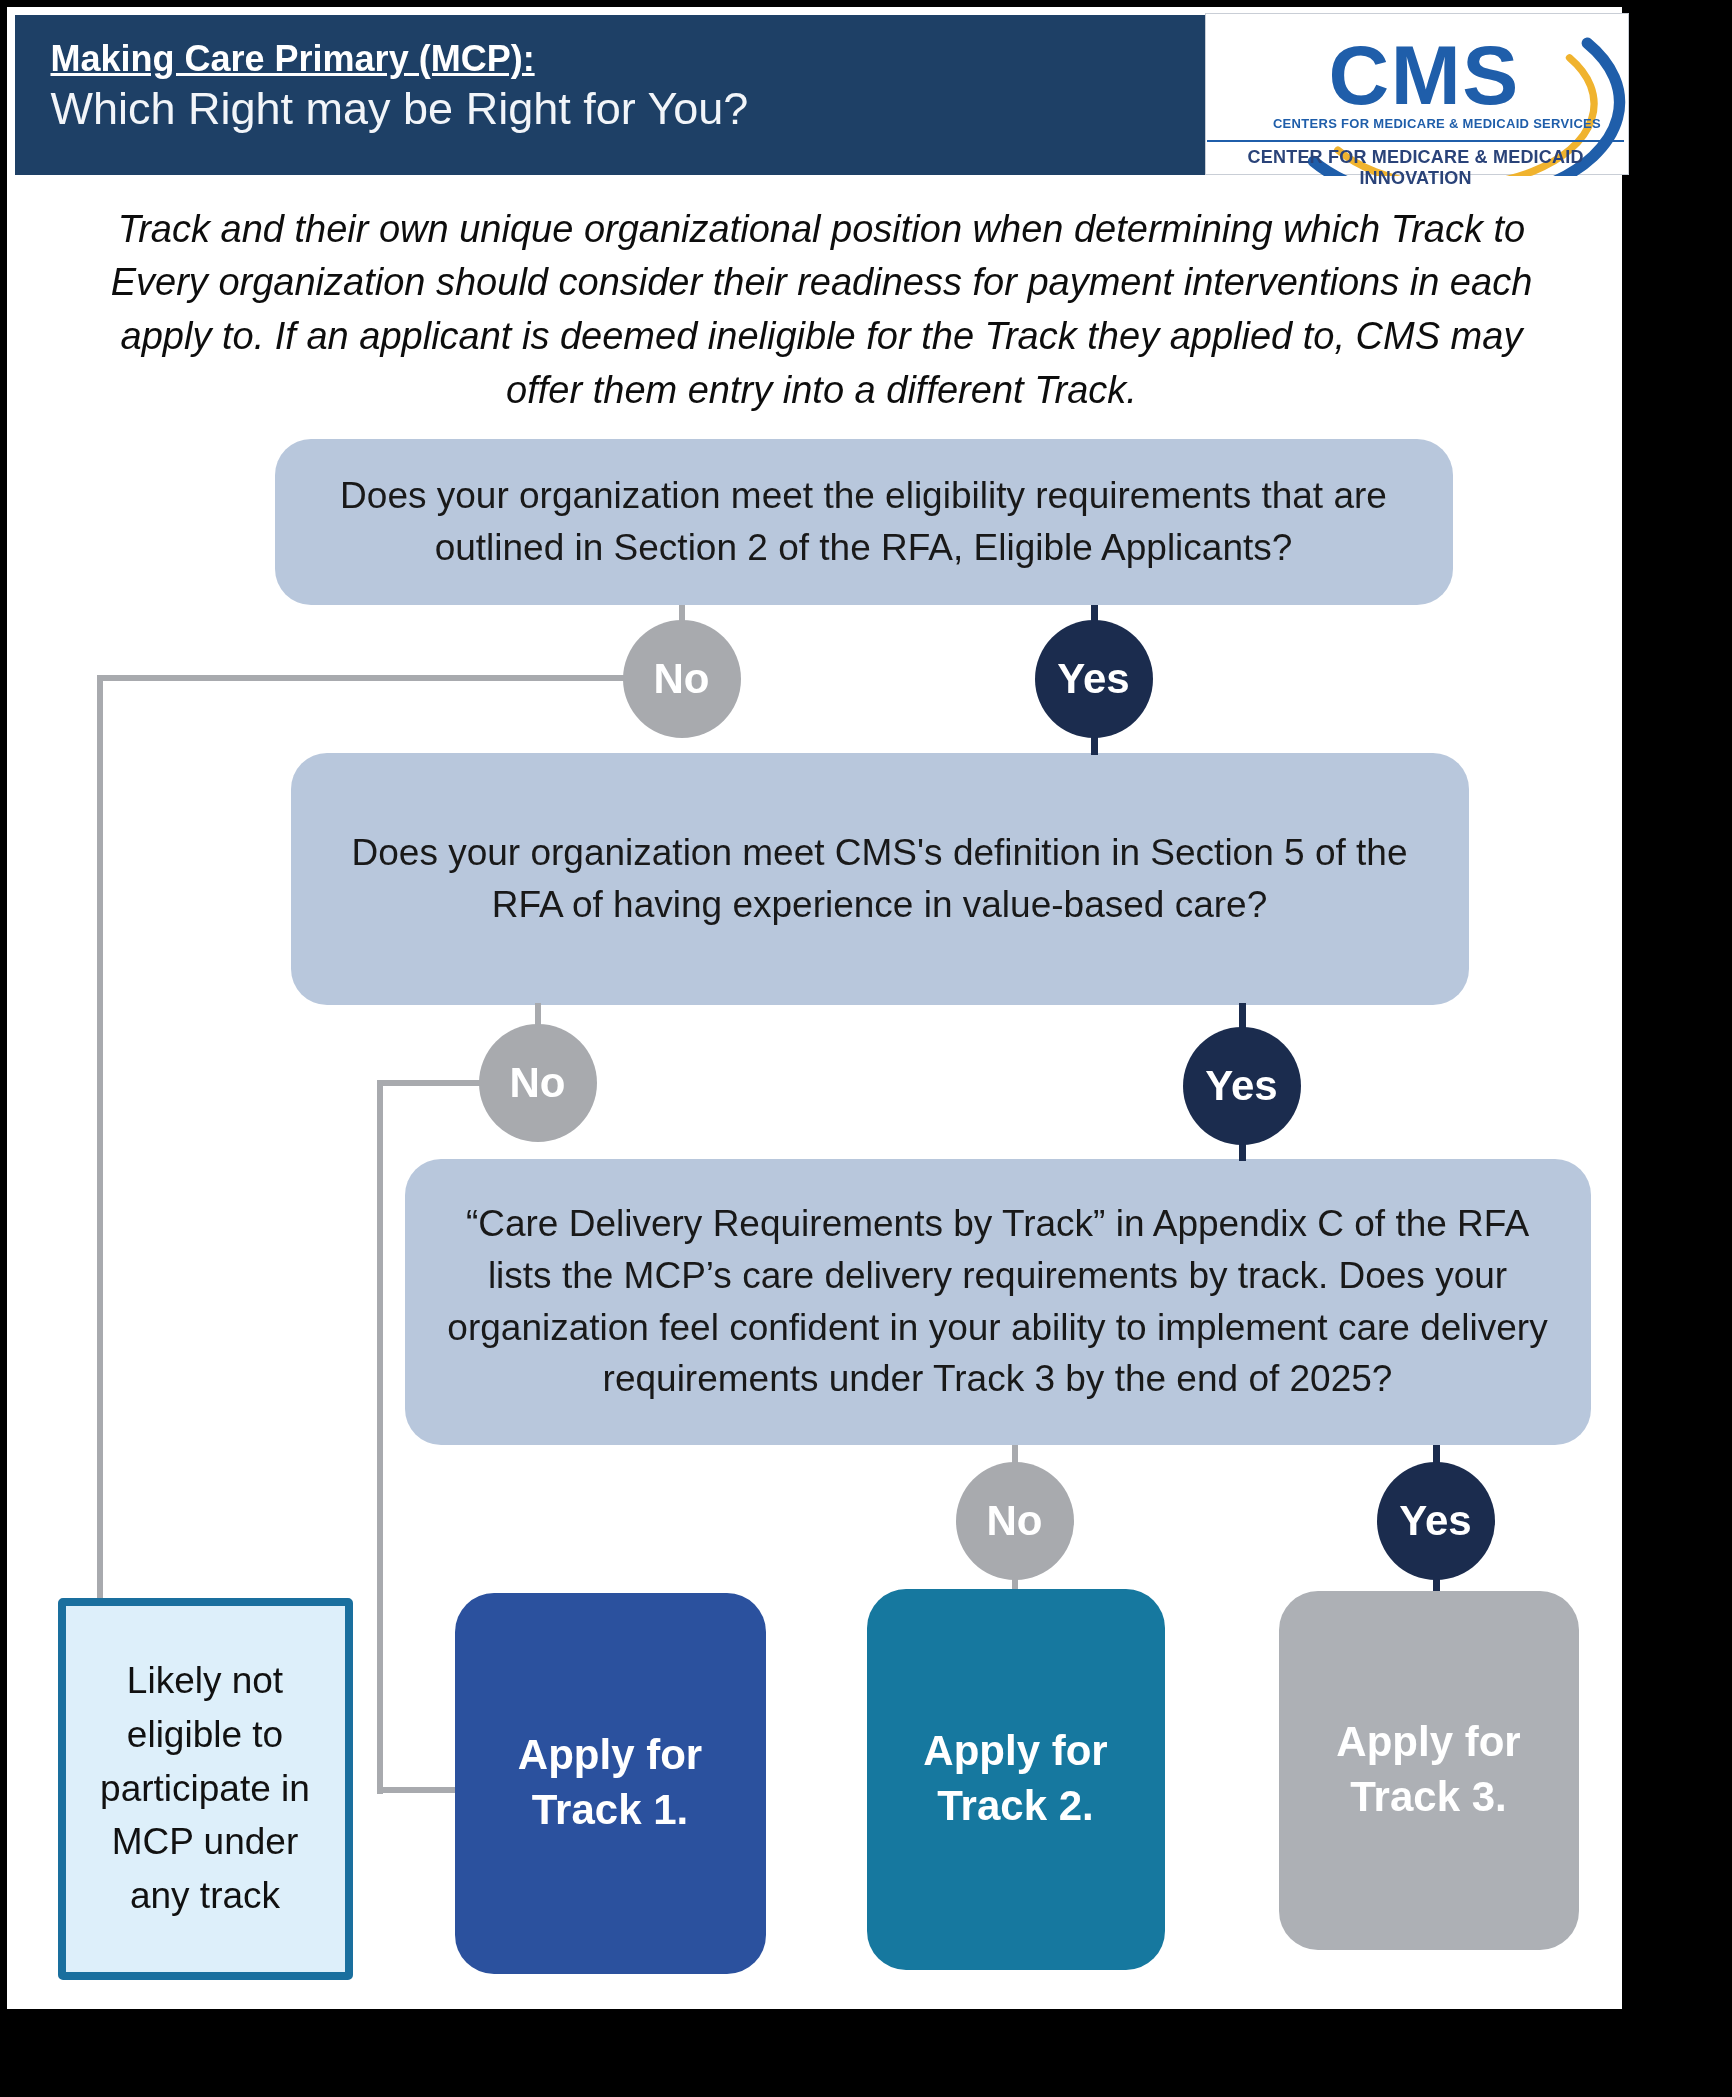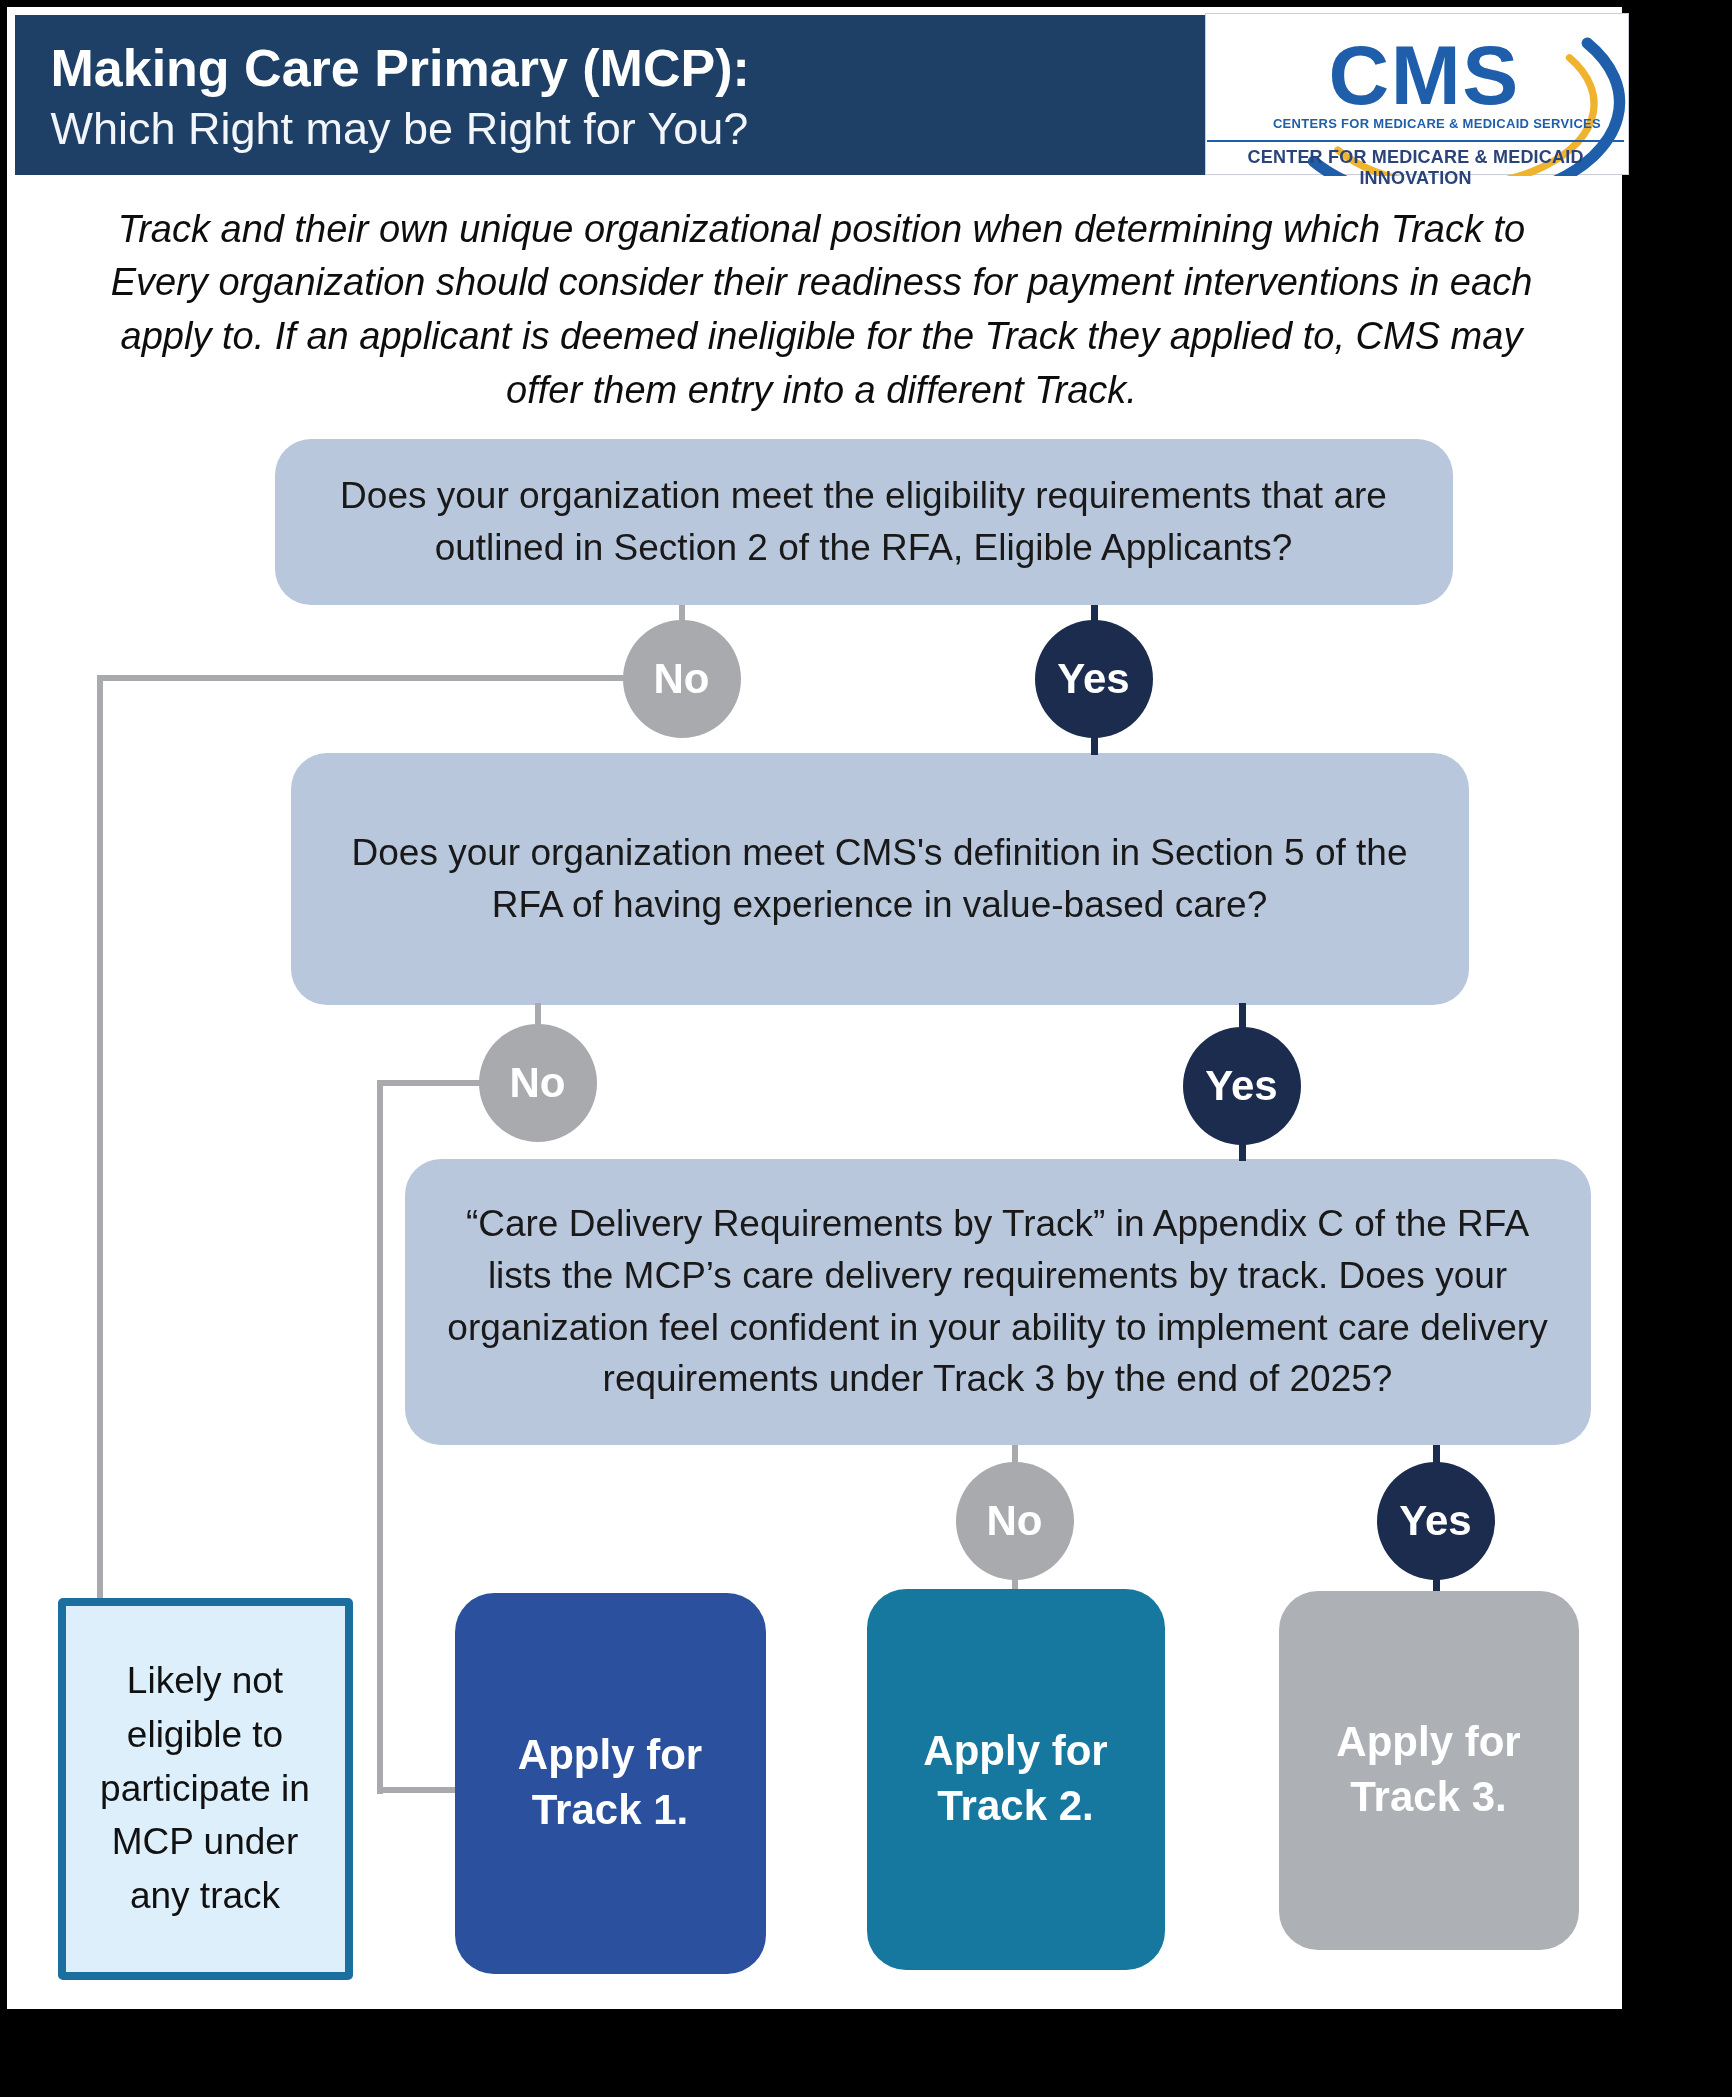--- a/index.html
+++ b/index.html
@@ -3,21 +3,21 @@
 <meta charset="utf-8">
 <style>
   html,body{margin:0;padding:0;background:#000;}
   body{width:1732px;height:2097px;position:relative;font-family:"Liberation Sans","DejaVu Sans",sans-serif;}
   .canvas{position:absolute;left:0;top:0;width:1732px;height:2097px;background:#000;}
   .card{position:absolute;left:6.5px;top:6.5px;width:1615px;height:2002px;background:#ffffff;}
 
   
   .titlebar{position:absolute;left:8px;top:8px;width:1190px;height:160px;background:#1e4066;
             box-sizing:border-box;padding:21px 0 0 36px;}
-  .titlebar .t1{color:#fff;font-size:52px;font-weight:bold;line-height:1.25;}
+  .titlebar .t1{color:#fff;font-size:36px;font-weight:bold;line-height:1.25;text-decoration:underline;}
   .titlebar .t2{color:#f2f5f9;font-size:45px;font-weight:normal;line-height:1.25;}
 
   
   .logo{position:absolute;left:1198px;top:6.5px;width:424px;height:162px;background:#fff;
         border:0.8px solid #c9ced6;box-sizing:border-box;}
   .logo svg{position:absolute;left:0;top:0;}
   .cms-acronym{position:absolute;left:123px;top:13px;font-size:84px;font-weight:bold;
                color:#1f5eaa;letter-spacing:1.6px;}
   .cms-line1{position:absolute;left:49px;top:102px;width:365px;text-align:center;
              font-size:13px;font-weight:bold;color:#1f5eaa;letter-spacing:0.3px;}

